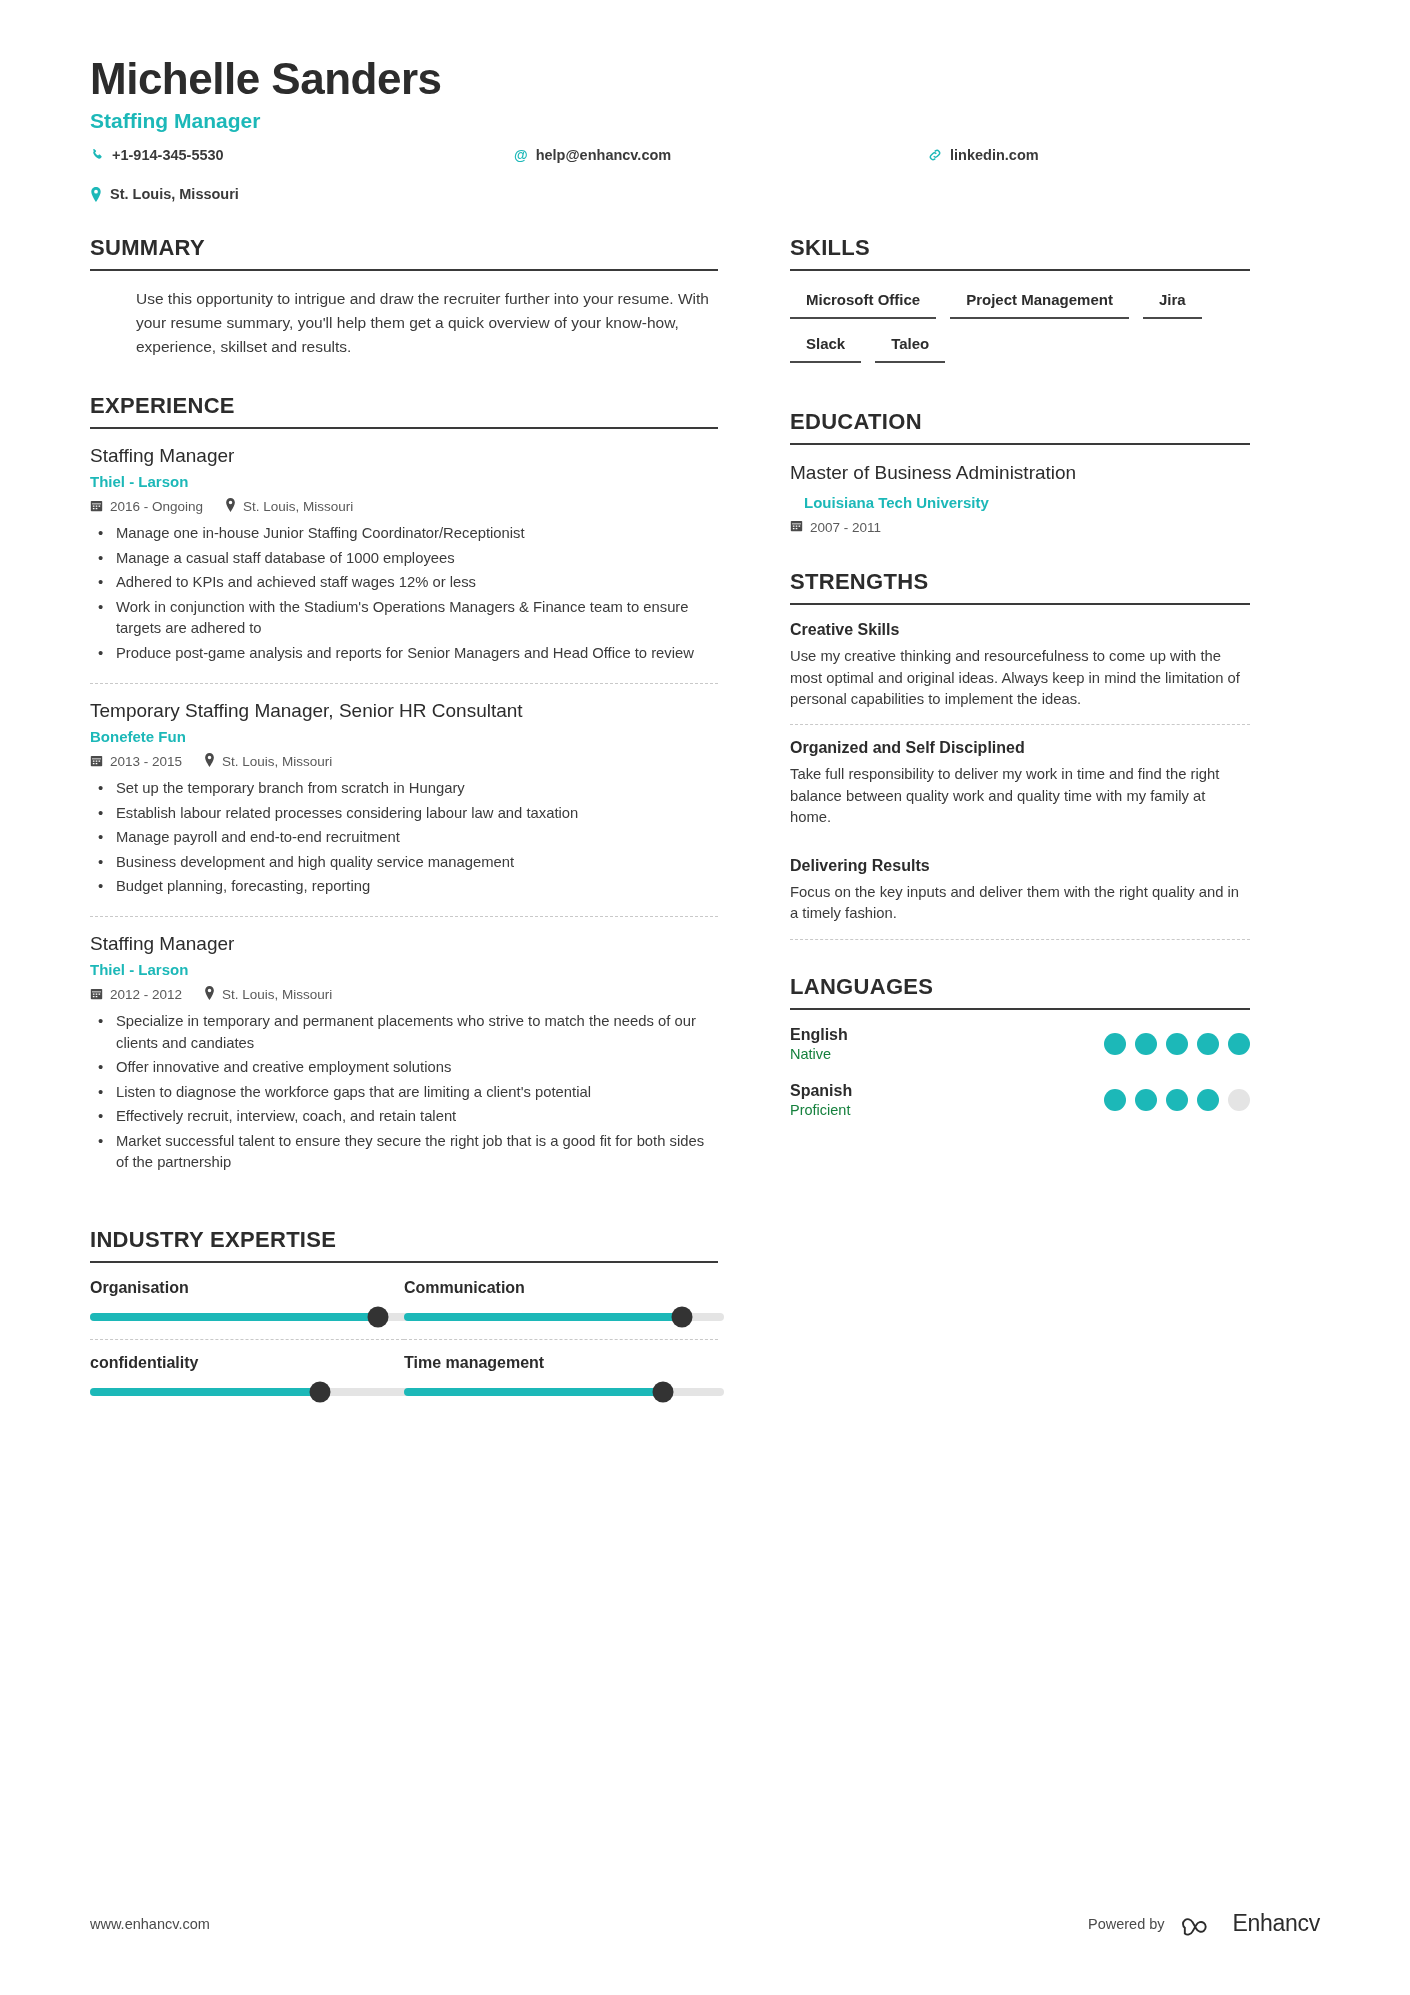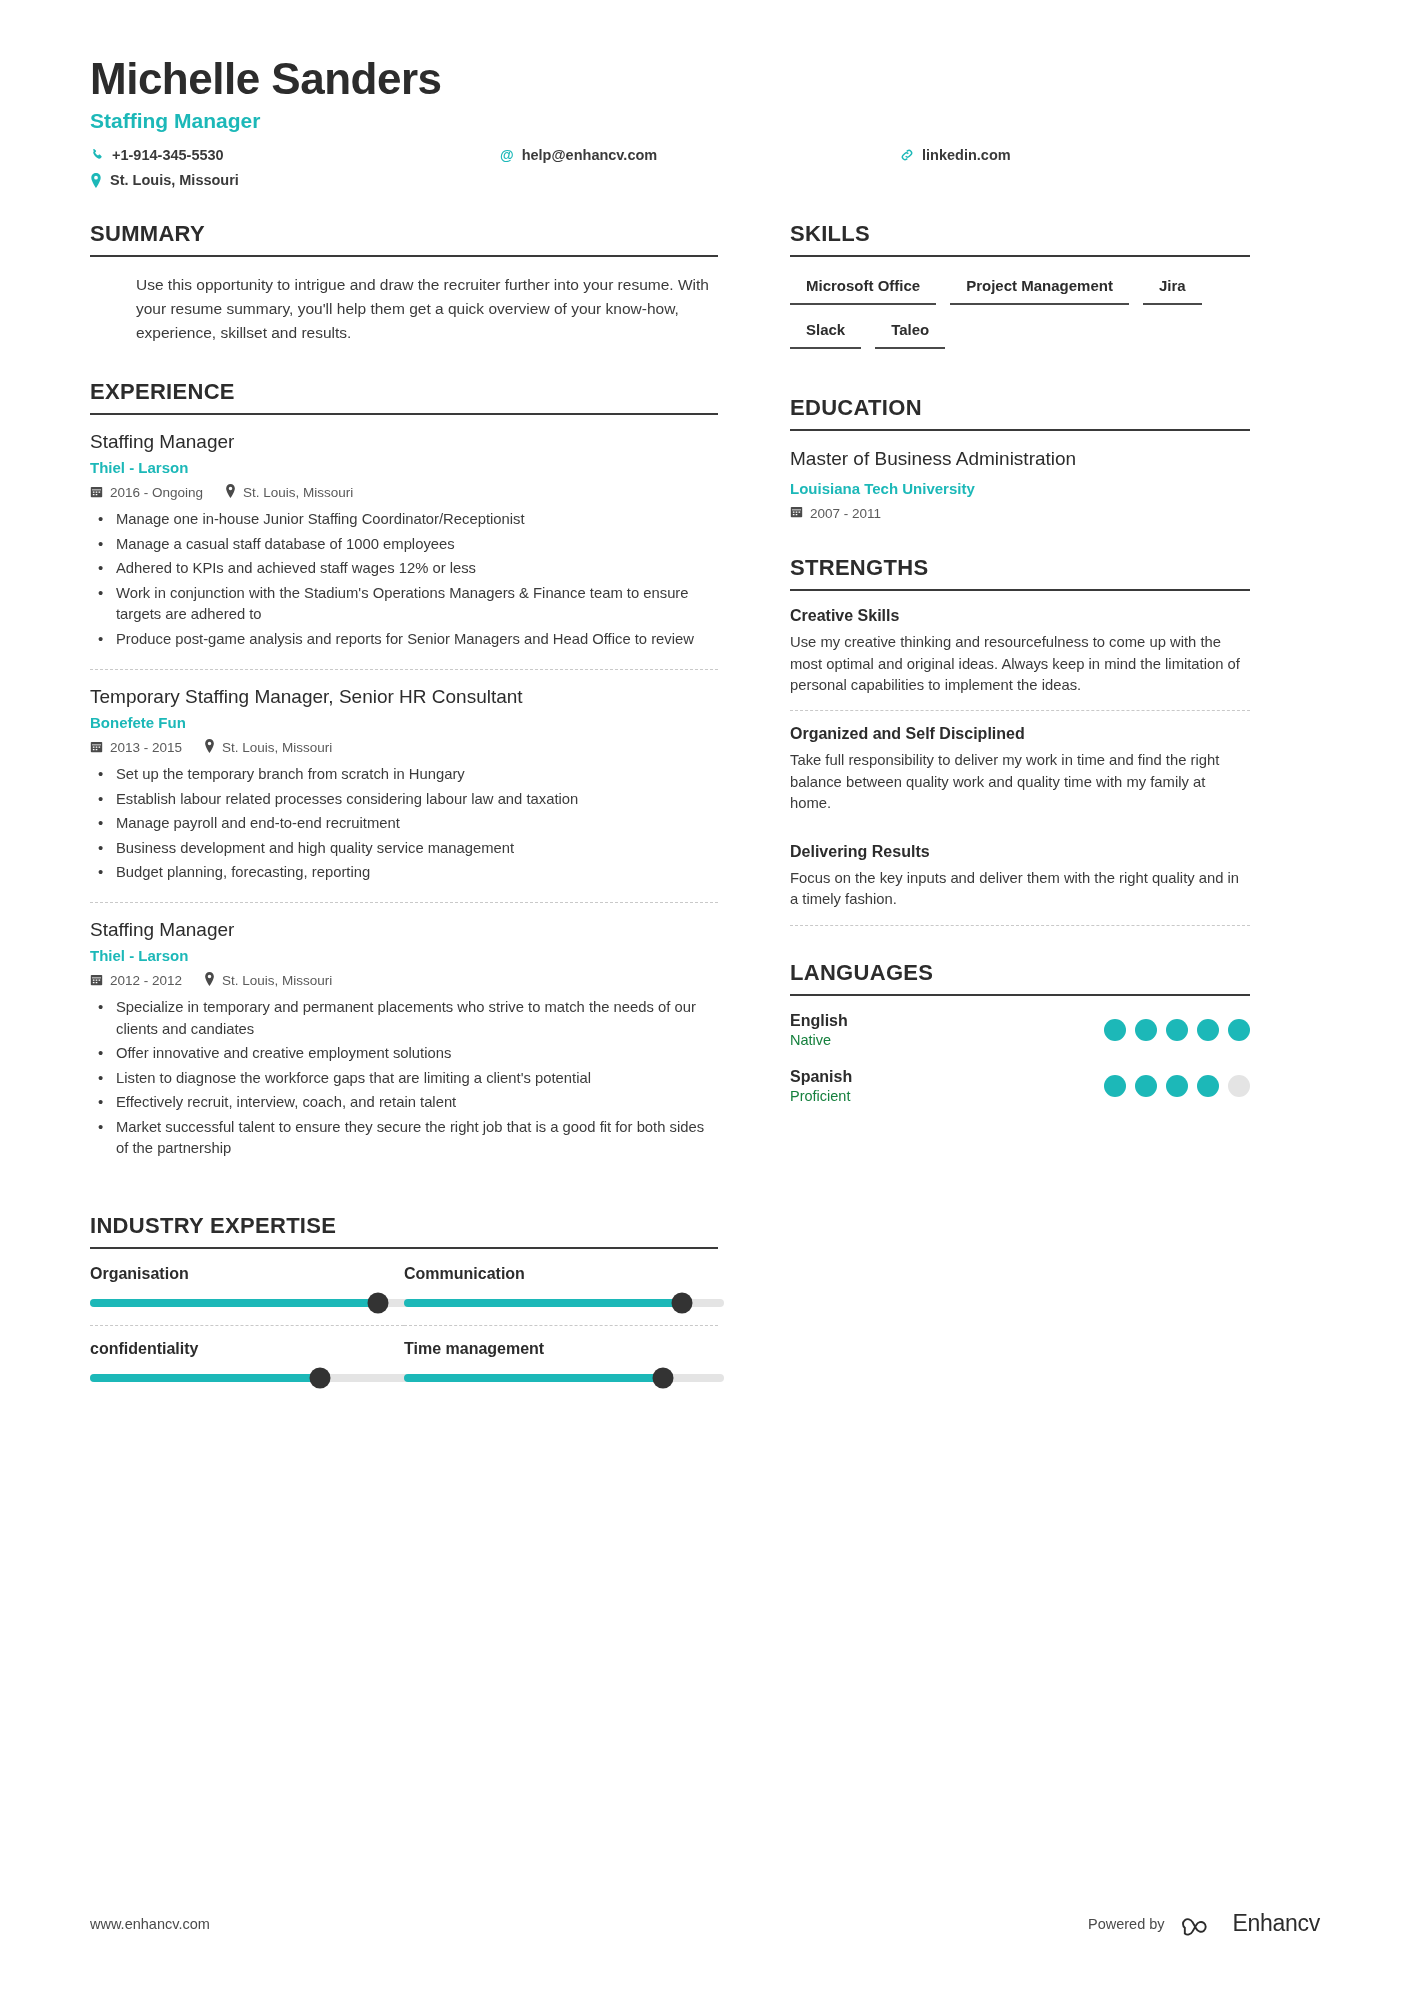--- a/index.html
+++ b/index.html
@@ -38,20 +38,21 @@
   .job-title {
     font-size: 21px;
     font-weight: bold;
     color: #1cb8b8;
     margin: 0 0 14px 0;
   }
   .contact-row {
     display: flex;
     flex-wrap: wrap;
     align-items: flex-start;
+    gap: 14px;
   }
   .contact-item {
     display: flex;
     align-items: center;
     font-size: 14.5px;
     font-weight: bold;
     color: #3a3a3a;
     margin-bottom: 9px;
   }
   .contact-item .ic {
@@ -220,20 +221,21 @@
     font-size: 19px;
     color: #2c2c2c;
     line-height: 1.3;
     margin-bottom: 8px;
   }
   .edu-school {
     font-size: 15px;
     font-weight: bold;
     color: #1cb8b8;
     margin-bottom: 8px;
+    margin-left: 14px;
   }
 
   
   .strength {
     padding-bottom: 14px;
     margin-bottom: 14px;
     border-bottom: 1px dashed #c9c9c9;
   }
   .strength.last { border-bottom: none; }
   .strength-title {

